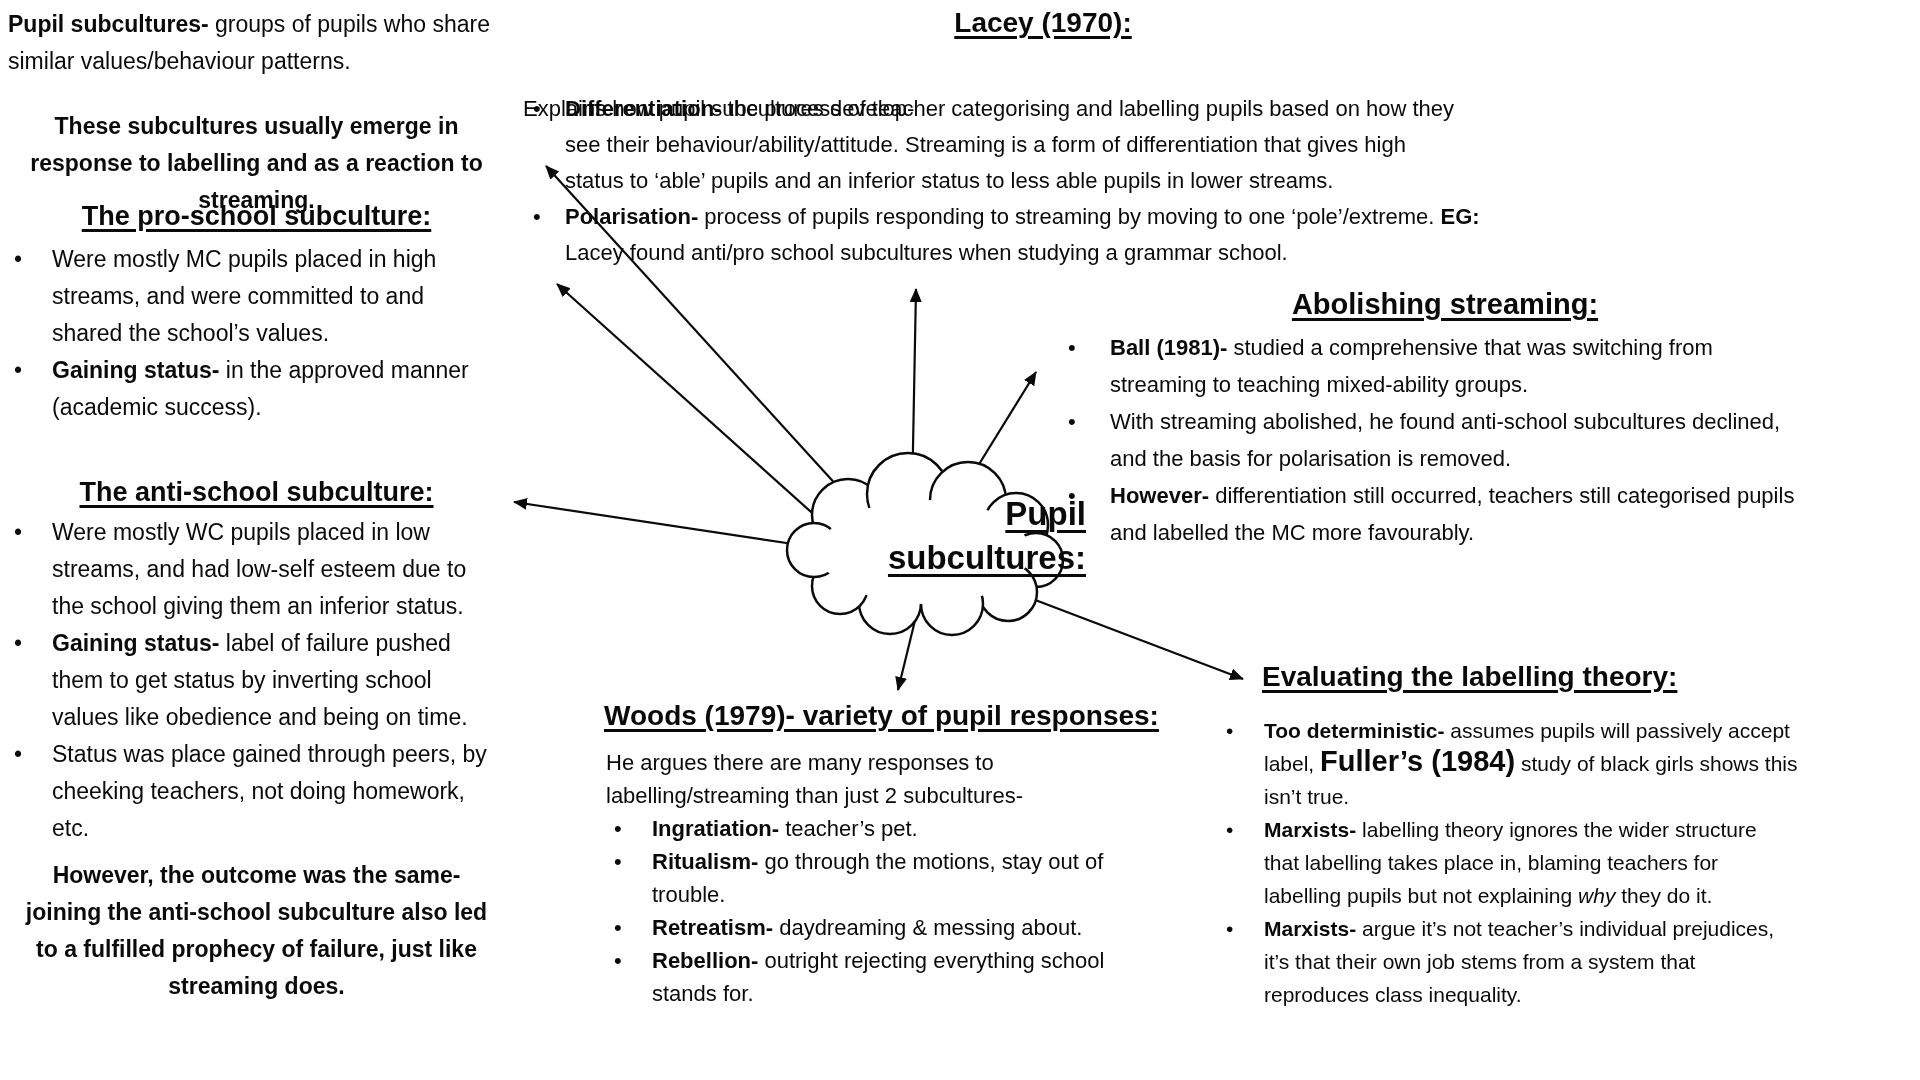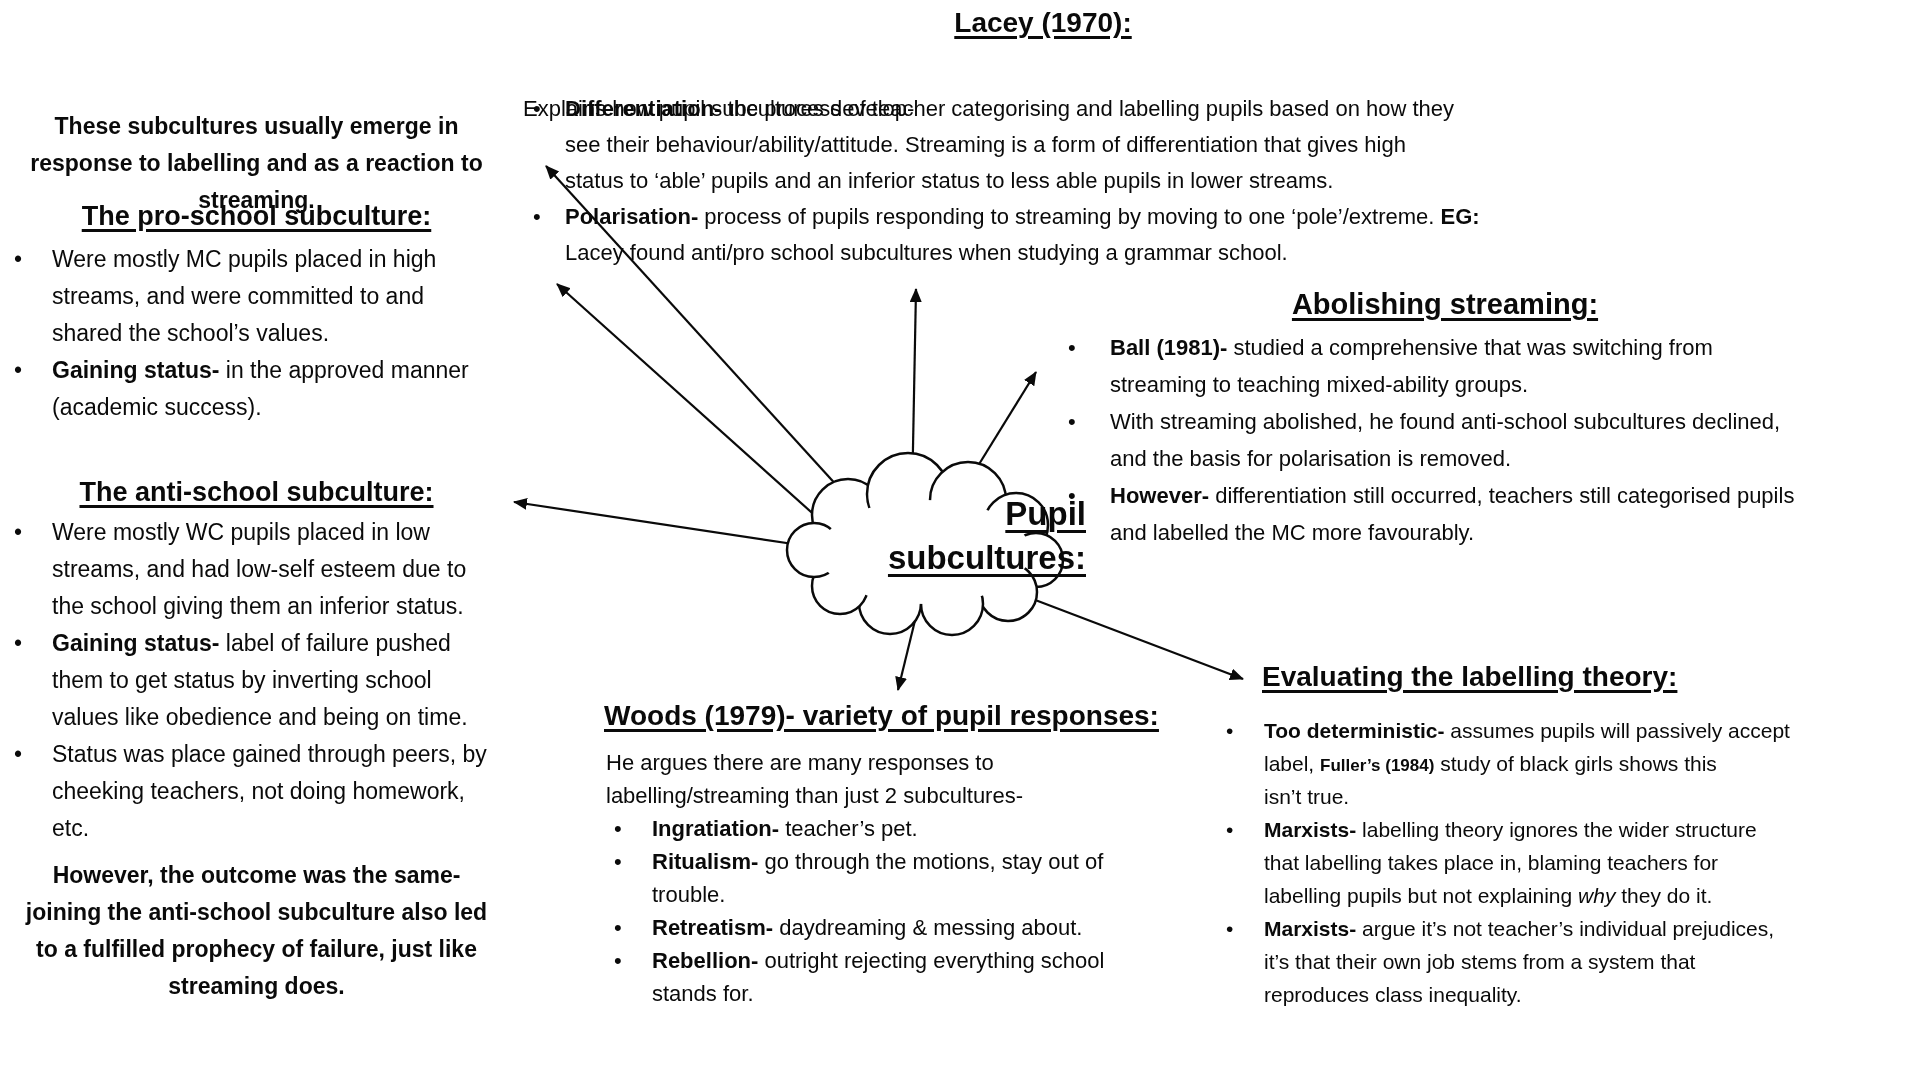--- a/index.html
+++ b/index.html
@@ -2,21 +2,21 @@
 <html><head>
 <meta charset="utf-8">
 <style>
   html,body{margin:0;padding:0;background:#fff;}
   #canvas{position:relative;width:1920px;height:1080px;background:#ffffff;
           font-family:"Liberation Sans",sans-serif;color:#0a0a0a;overflow:hidden;}
   .abs{position:absolute;}
   .pre{white-space:pre-line;}
   .b{font-weight:bold;}
   .i{font-style:italic;}
-  .lg{font-weight:bold;font-size:17px;line-height:1;}
+  .lg{font-weight:bold;font-size:29px;line-height:1;}
   .ctr{text-align:center;}
   .h{font-weight:bold;text-decoration:underline;text-decoration-thickness:2.5px;text-underline-offset:4px;display:inline-block;}
   .row{display:flex;align-items:flex-start;}
   .blt{flex:0 0 38px;text-align:left;padding-left:6px;}
   .btxt{flex:1 1 auto;}
   
   .lcol{font-size:23px;line-height:37px;}
   #l-intro{left:8px;top:6px;width:520px;}
   #l-note{left:4px;top:88px;width:505px;font-weight:bold;margin-top:20px;}
   #l-pro-h{left:4px;top:198px;width:505px;font-size:27px;line-height:36px;}
@@ -85,20 +85,22 @@
       <circle cx="814" cy="550" r="27"></circle>
       <ellipse cx="925" cy="552" rx="105" ry="52" stroke="none"></ellipse>
     </g>
   </svg>
 
   <div id="cloud-label" class="abs">
     <span>Pupil</span>
     <span>subcultures:</span>
   </div>
 
+  <div id="l-intro" class="abs lcol pre"><span class="b">Pupil subcultures-</span><span> groups of pupils who share
+similar values/behaviour patterns.</span></div>
 
   <div id="l-note" class="abs lcol pre ctr">These subcultures usually emerge in
 response to labelling and as a reaction to
 streaming.</div>
 
   <div id="l-pro-h" class="abs ctr"><span class="h">The pro-school subculture:</span></div>
 
   <div id="l-pro-b" class="abs lcol">
     <div class="row">
       <span class="blt">•</span>

